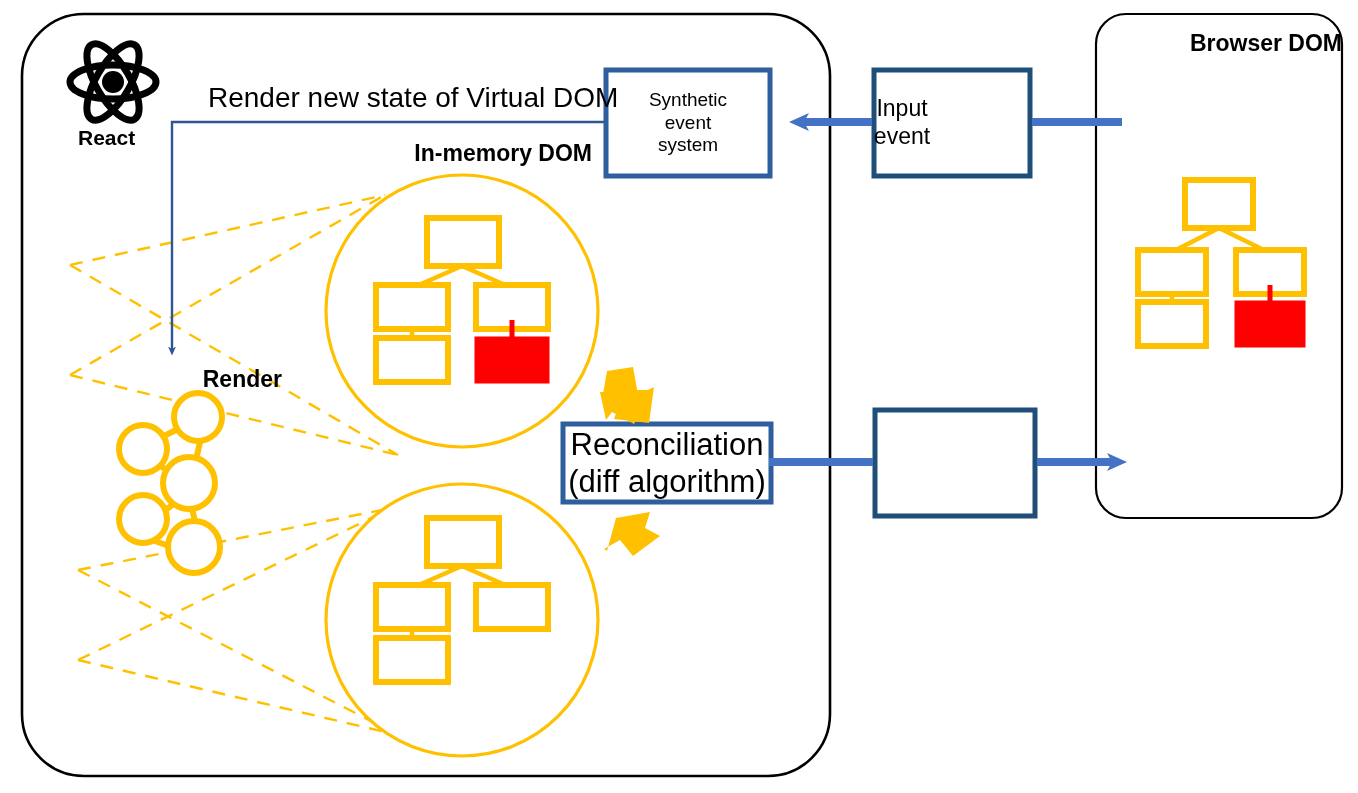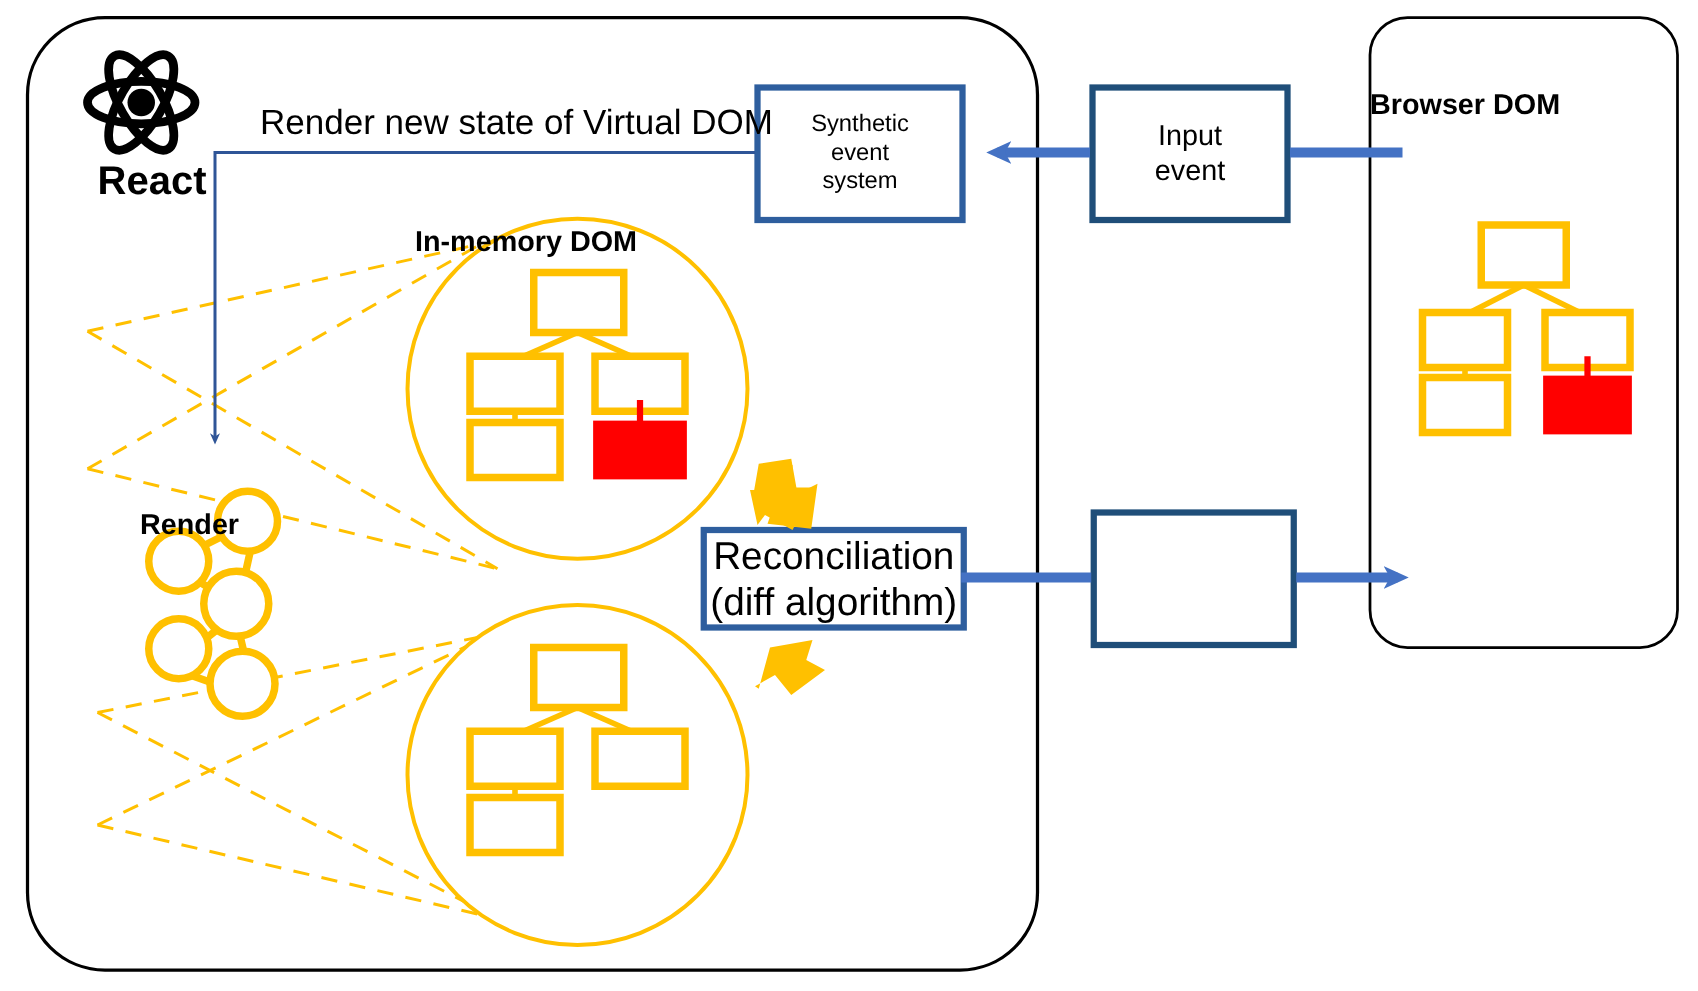--- a/index.html
+++ b/index.html
@@ -6,21 +6,21 @@
   body{
     width:1358px;height:793px;position:relative;overflow:hidden;
     font-family:"Liberation Sans","DejaVu Sans",sans-serif;
     color:#000;
   }
   #stage{position:absolute;left:0;top:0;width:1358px;height:793px;}
   svg#art{position:absolute;left:0;top:0;width:1358px;height:793px;}
 
   .lbl{position:absolute;white-space:nowrap;line-height:1.15;}
   .lbl.bold{font-weight:bold;}
-  .ctr{text-align:left;margin-top:40px;}
+  .ctr{text-align:right;}
 
   
   .boxtext{
     position:absolute;display:flex;align-items:center;justify-content:center;
     text-align:center;line-height:1.2;white-space:pre-line;
   }
 </style>
 </head>
 <body>
 
@@ -150,34 +150,34 @@
 
     <g fill="#FFC000">
       <path d="M608,372 L634,372 L634,390 L652,390 L634,424 L612,412 L606,420 L600,392 L614,392 Z" transform="translate(0,0)"></path>
       <path d="M607,371 L633,367 L638,395 L654,387 L649,423 L614,419 L620,402 L603,394 Z"></path>
     </g>
     <g fill="#FFC000">
       <path d="M607,551 L616,518 L650,512 L645,528 L660,536 L633,556 L620,540 L604,549 Z"></path>
     </g>
   </svg>
 
-  <div class="lbl bold" style="left:78px;top:126px;font-size:32px;">React</div>
+  <div class="lbl bold" style="left:78px;top:126px;font-size:21px;">React</div>
 
   <div class="lbl bold ctr" style="left:1096px;top:30px;width:246px;font-size:23px;">Browser DOM</div>
 
   <div class="lbl" style="left:208px;top:82px;font-size:28px;">Render new state of Virtual DOM</div>
 
   <div class="lbl bold ctr" style="left:332px;top:140px;width:260px;font-size:23px;">In-memory DOM</div>
 
   <div class="lbl bold ctr" style="left:112px;top:366px;width:170px;font-size:23px;">Render</div>
 
   <div class="boxtext" style="left:606px;top:70px;width:164px;height:106px;font-size:19px;">Synthetic
 event
 system</div>
 
-  <div class="boxtext" style="left:874px;top:70px;width:156px;height:106px;font-size:23px;">Input
+  <div class="boxtext" style="left:824px;top:70px;width:156px;height:106px;font-size:23px;">Input
 event</div>
 
   <div class="boxtext" style="left:563px;top:424px;width:208px;height:78px;font-size:31px;">Reconciliation
 (diff algorithm)</div>
 
 
 </div>
 
 </body></html>

